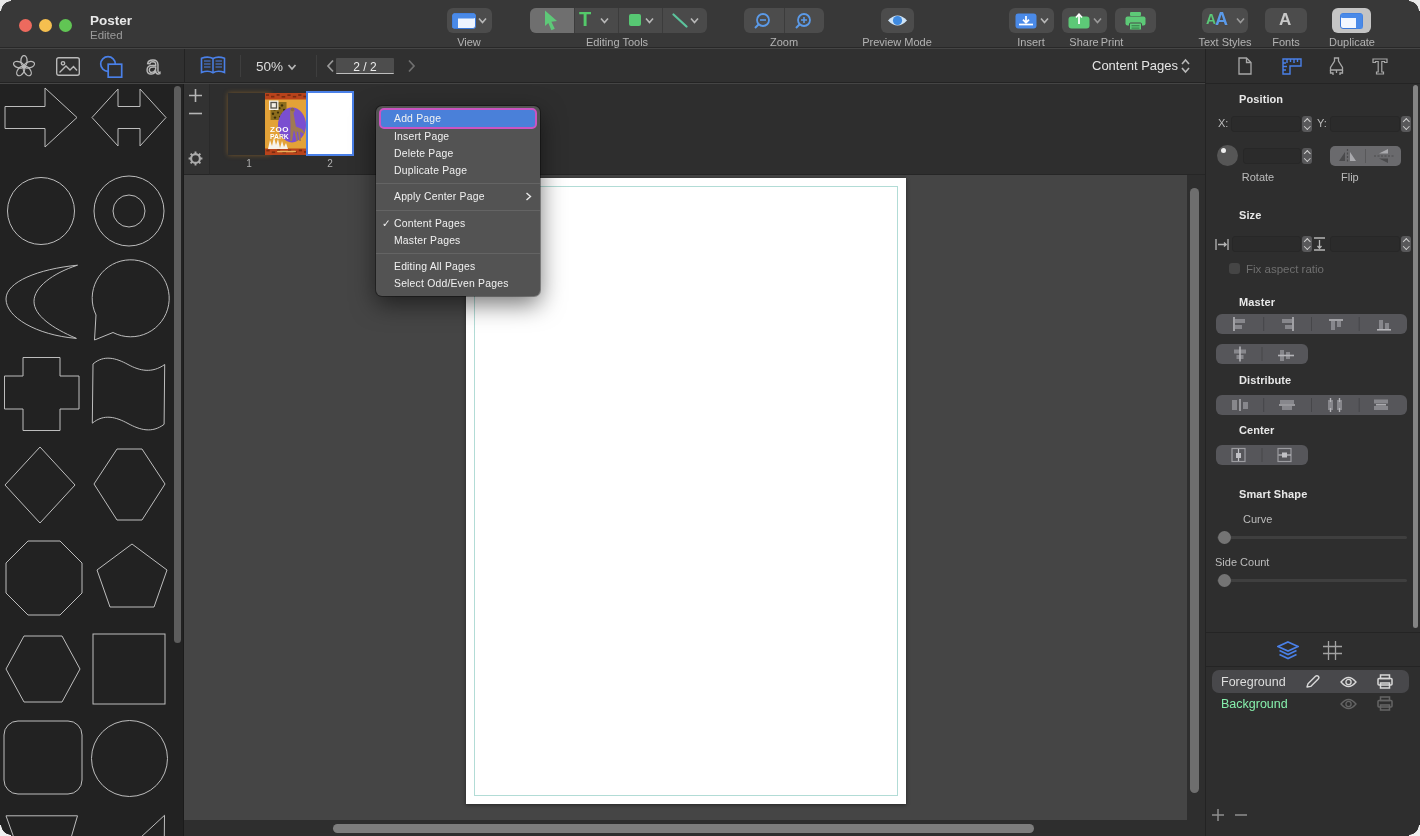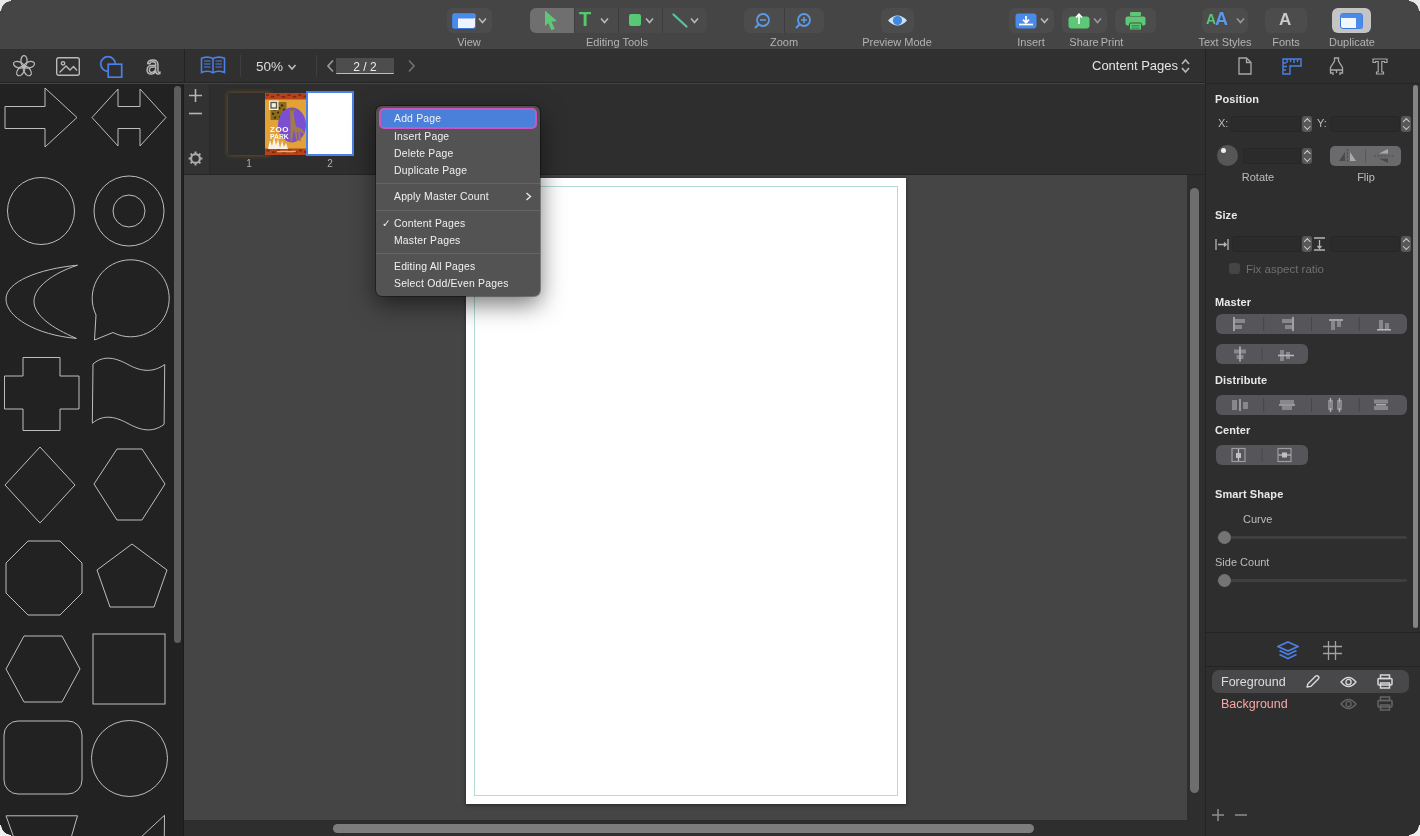--- a/index.html
+++ b/index.html
@@ -40,21 +40,21 @@
   #pageguide { position:absolute; left:8px; top:8px; right:8px; bottom:8px;
     border:1px solid #b2dcd6; }
   #hscrollzone { position:absolute; left:0px; top:645px; width:1021px; height:16px; background:#2e2e2e; }
   #hthumb { position:absolute; left:149px; top:4px; width:701px; height:9px; border-radius:5px; background:#7d7d7d; }
   #vgutter { position:absolute; left:1003px; top:0px; width:18px; height:661px; background:#2e2e2e; }
   #vthumb { position:absolute; left:1006px; top:13px; width:9px; height:605px; border-radius:5px; background:#6e6e6e; }
 
   
   #inspector { left:1205px; top:49px; width:215px; height:787px; background:#2e2e2e;
     border-left:1px solid #232323; }
-  .sechead { position:absolute; color:#e8e8e8; font-size:11px; font-weight:bold; letter-spacing:0.1px; }
+  .sechead { position:absolute; color:#e8e8e8; font-size:11px; font-weight:bold; letter-spacing:0.1px;margin-left:24px; }
   .flabel { position:absolute; color:#bcbcbc; font-size:11px; }
   .dimlabel { position:absolute; color:#6f6f6f; font-size:11.5px; }
   .field { position:absolute; background:#2b2b2b; border:1px solid #272727; border-radius:3px; height:16px; }
   .stepper { position:absolute; width:10px; height:16px; background:#58585a; border-radius:3px; }
   .stepper::before { content:""; position:absolute; left:2.6px; top:3.4px; width:3.6px; height:3.6px;
     border-left:1.3px solid #d0d0d0; border-top:1.3px solid #d0d0d0; transform:rotate(45deg); }
   .stepper::after { content:""; position:absolute; left:2.6px; top:8.2px; width:3.6px; height:3.6px;
     border-right:1.3px solid #d0d0d0; border-bottom:1.3px solid #d0d0d0; transform:rotate(45deg); }
   .btngroup { position:absolute; background:#56565a; border-radius:6px; }
 
@@ -63,20 +63,27 @@
     border-radius:6px; box-shadow:0 8px 24px rgba(0,0,0,0.55), 0 0 0 1px rgba(0,0,0,0.35);
     z-index:50; }
   .mi { position:absolute; left:18px; color:#f1f1f1; font-size:10.4px; letter-spacing:0.2px; line-height:15px; }
   .msep { position:absolute; left:0px; width:164px; height:1px; background:#646464; }
   #mi-hl { position:absolute; left:3px; top:1.5px; width:158px; height:21px; background:#4a80d9;
     border:2px solid #cb54c1; border-radius:5px; }
 </style>
 </head>
 <body>
 <div id="stage">
+  <div class="abs" id="titlebar">
+    <div class="abs tl" style="left:19px; background:#ed6a5e;"></div>
+    <div class="abs tl" style="left:39px; background:#f5bf4f;"></div>
+    <div class="abs tl" style="left:59px; background:#61c554;"></div>
+    <div class="abs" id="title">Poster</div>
+    <div class="abs" id="subtitle">Edited</div>
+  </div>
 
   <div class="abs tbtn" style="left:447px; top:8px;  width:45px; height:25px;"></div>
   <svg class="abs" style="left:452px; top:13px;" width="24" height="16" viewBox="0 0 24 16">
     <rect x="0.5" y="0.5" width="23" height="15" rx="2.5" fill="#eef4fe" stroke="#3a78d8"></rect>
     <rect x="0.5" y="0.5" width="23" height="5" rx="2" fill="#4a8ae8"></rect>
     <rect x="0.5" y="3" width="5.5" height="12" fill="#4a8ae8"></rect>
   </svg>
   <svg class="abs" style="left:478px; top:17px;" width="9" height="7" viewBox="0 0 9 7">
     <path d="M1,1.5 L4.5,5.5 L8,1.5" fill="none" stroke="#b8b8b8" stroke-width="1.6"></path>
   </svg>
@@ -372,21 +379,21 @@
     <path d="M11.5,1 L11.5,15" stroke="#4a4a4c" stroke-width="1.2" stroke-dasharray="2 1.5"></path>
     <path d="M9,4 L9,13 L3,13 Z" fill="#4a4a4c"></path>
     <path d="M14,4 L14,13 L20,13 Z" fill="#a9a9ad"></path>
   </svg>
   <svg class="abs" style="left:1372px; top:148px;" width="24" height="16" viewBox="0 0 24 16">
     <path d="M2,8 L22,8" stroke="#4a4a4c" stroke-width="1.2" stroke-dasharray="2 1.5"></path>
     <path d="M7,5.5 L16,5.5 L16,1 Z" fill="#a9a9ad"></path>
     <path d="M7,10.5 L16,10.5 L16,15 Z" fill="#4a4a4c"></path>
   </svg>
   <div class="flabel" style="left:1233px; top:171px; width:50px; text-align:center;">Rotate</div>
-  <div class="flabel" style="left:1341px; top:171px; width:50px; text-align:center;">Flip</div>
+  <div class="flabel" style="left:1341px; top:171px; width:50px; ">Flip</div>
 
   <div class="sechead" style="left:1215px; top:209px;">Size</div>
   <svg class="abs" style="left:1215px; top:238px;" width="14" height="13" viewBox="0 0 14 13">
     <path d="M1,1 L1,12 M13,1 L13,12 M3,6.5 L11,6.5 M9,4.5 L11.2,6.5 L9,8.5" fill="none" stroke="#b5b5b5" stroke-width="1.3"></path>
   </svg>
   <div class="field" style="left:1232px; top:236px; width:69px;"></div>
   <div class="stepper" style="left:1302px; top:236px;"></div>
   <svg class="abs" style="left:1313px; top:237px;" width="13" height="14" viewBox="0 0 13 14">
     <path d="M1,1 L12,1 M1,13 L12,13 M6.5,3 L6.5,11 M4.5,9 L6.5,11.2 L8.5,9" fill="none" stroke="#b5b5b5" stroke-width="1.3"></path>
   </svg>
@@ -499,21 +506,21 @@
   </svg>
   <svg class="abs" style="left:1340px; top:676px;" width="17" height="12" viewBox="0 0 17 12">
     <path d="M1,6 Q8.5,-3 16,6 Q8.5,15 1,6 Z" fill="none" stroke="#d8d8d8" stroke-width="1.3"></path>
     <circle cx="8.5" cy="6" r="2.6" fill="none" stroke="#d8d8d8" stroke-width="1.3"></circle>
   </svg>
   <svg class="abs" style="left:1377px; top:674px;" width="16" height="15" viewBox="0 0 16 15" fill="none" stroke="#d8d8d8" stroke-width="1.5">
     <rect x="3.5" y="1" width="9" height="3.5"></rect>
     <rect x="1" y="4.5" width="14" height="6.5" rx="1"></rect>
     <rect x="3.5" y="9" width="9" height="5"></rect>
   </svg>
-  <div class="abs" style="left:1221px; top:697px; color:#fca5a5; font-size:12.5px;">Background</div>
+  <div class="abs" style="left:1221px; top:697px; color:#86efac; font-size:12.5px;">Background</div>
   <svg class="abs" style="left:1340px; top:698px;" width="17" height="12" viewBox="0 0 17 12" opacity="0.35">
     <path d="M1,6 Q8.5,-3 16,6 Q8.5,15 1,6 Z" fill="none" stroke="#c9c9c9" stroke-width="1.3"></path>
     <circle cx="8.5" cy="6" r="2.6" fill="none" stroke="#c9c9c9" stroke-width="1.3"></circle>
   </svg>
   <svg class="abs" style="left:1377px; top:696px;" width="16" height="15" viewBox="0 0 16 15" fill="none" stroke="#c9c9c9" stroke-width="1.5" opacity="0.35">
     <rect x="3.5" y="1" width="9" height="3.5"></rect>
     <rect x="1" y="4.5" width="14" height="6.5" rx="1"></rect>
     <rect x="3.5" y="9" width="9" height="5"></rect>
   </svg>
 
@@ -526,21 +533,21 @@
   <div class="abs" style="left:1413px; top:85px; width:4.5px; height:543px; border-radius:2.5px; background:#848484;"></div>
   <div class="abs" style="left:1205px; top:83px; width:215px; height:1px; background:#242424; z-index:6;"></div>
 
   <div class="abs" id="menu">
     <div id="mi-hl"></div>
     <div class="mi" style="top:4.5px;">Add Page</div>
     <div class="mi" style="top:23px;">Insert Page</div>
     <div class="mi" style="top:40px;">Delete Page</div>
     <div class="mi" style="top:57px;">Duplicate Page</div>
     <div class="msep" style="top:77px;"></div>
-    <div class="mi" style="top:83px;">Apply Master Count</div>
+    <div class="mi" style="top:83px;">Apply Center Page</div>
     <svg class="abs" style="left:149px; top:86px;" width="7" height="9" viewBox="0 0 7 9">
       <path d="M1.5,1 L5.5,4.5 L1.5,8" fill="none" stroke="#e8e8e8" stroke-width="1.4"></path>
     </svg>
     <div class="msep" style="top:103.5px;"></div>
     <div class="mi" style="left:6px; top:109.5px;">✓</div>
     <div class="mi" style="top:109.5px;">Content Pages</div>
     <div class="mi" style="top:126.5px;">Master Pages</div>
     <div class="msep" style="top:146.5px;"></div>
     <div class="mi" style="top:152.5px;">Editing All Pages</div>
     <div class="mi" style="top:169.5px;">Select Odd/Even Pages</div>

